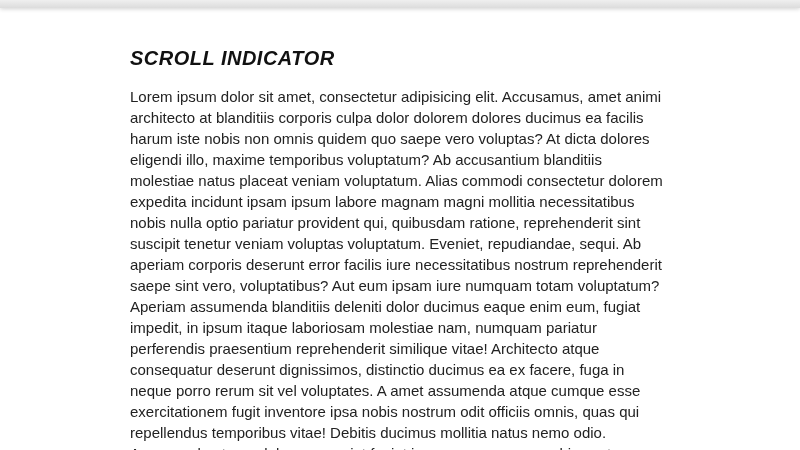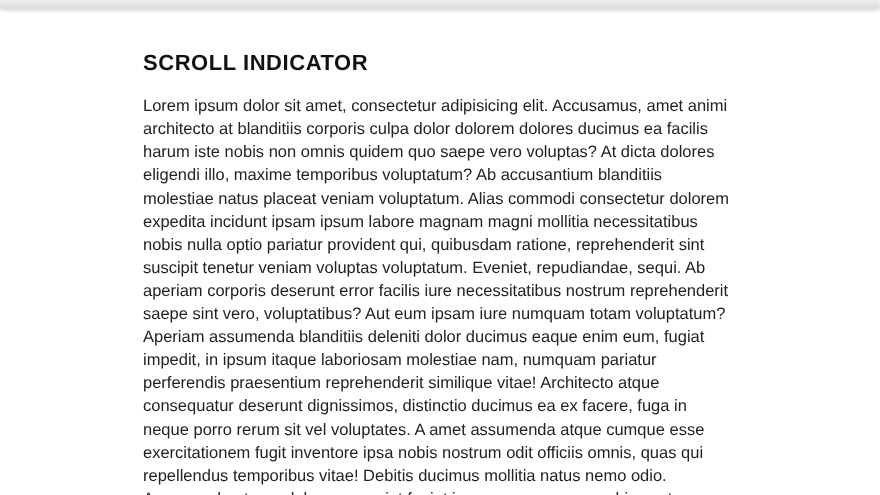--- a/index.html
+++ b/index.html
@@ -35,20 +35,21 @@
     margin: 0 auto;
     text-align: left;
   }
   h1.page-title {
     margin: 47px 0 16px 0;
     font-size: 20px;
     line-height: 23px;
     font-weight: bold;
     letter-spacing: 0.5px;
     color: #111111;
+    font-style: italic;
   }
   p.body-text {
     margin: 0;
     font-size: 15px;
     line-height: 21px;
     color: #222222;
   }
 </style>
 </head>
 <body>

